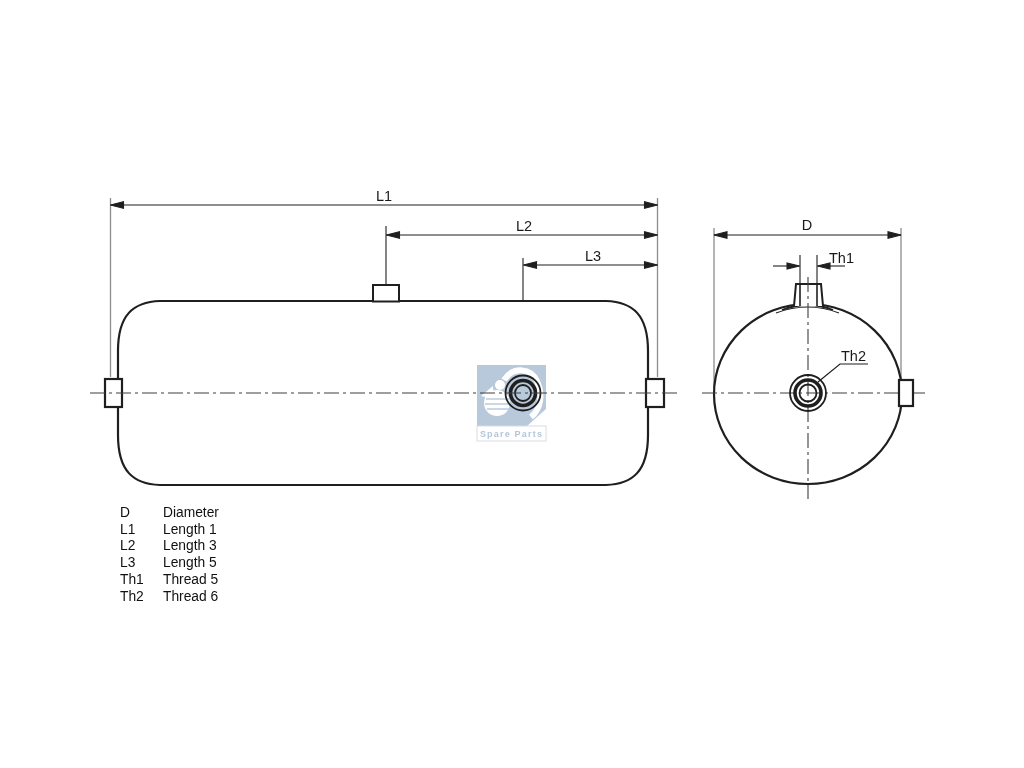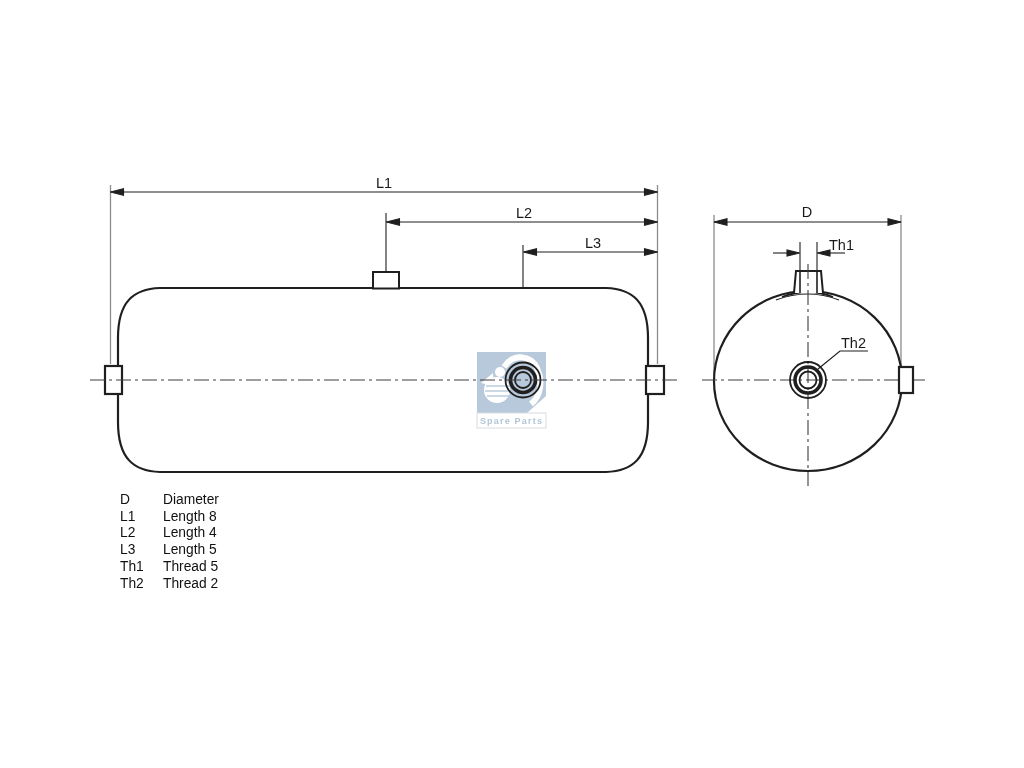--- a/index.html
+++ b/index.html
@@ -1,20 +1,20 @@
 <!DOCTYPE html>
 <html><head>
 <meta charset="utf-8">
 <style>
   html,body{margin:0;padding:0;}
   body{
     width:1024px;height:768px;background:#ffffff;position:relative;overflow:hidden;
     font-family:"Liberation Sans", sans-serif;
   }
-  .stage{position:absolute;left:0;top:0;width:1024px;height:586px;}
+  .stage{position:absolute;left:0;top:13px;width:1024px;height:586px;}
   svg{display:block;}
   svg text{font-family:"Liberation Sans", sans-serif;fill:#1a1a1a;}
   .dim-label{font-size:14.5px;}
   .brand-label{font-size:9px;font-weight:bold;letter-spacing:1.2px;fill:#b3c6d8;}
   .legend{
     position:absolute;left:120px;top:492px;color:#111;
     font-size:13.8px;line-height:16.7px;
   }
   .legend-row{display:flex;}
   .legend-sym{width:43px;flex:0 0 43px;}
@@ -144,32 +144,32 @@
   <text class="dim-label" x="841" y="348" text-anchor="start">Th2</text>
 </svg>
 
 <div class="legend">
   <div class="legend-row">
     <span class="legend-sym">D</span>
     <span class="legend-desc">Diameter</span>
   </div>
   <div class="legend-row">
     <span class="legend-sym">L1</span>
-    <span class="legend-desc">Length 8</span>
+    <span class="legend-desc">Length 1</span>
   </div>
   <div class="legend-row">
     <span class="legend-sym">L2</span>
-    <span class="legend-desc">Length 4</span>
+    <span class="legend-desc">Length 3</span>
   </div>
   <div class="legend-row">
     <span class="legend-sym">L3</span>
     <span class="legend-desc">Length 5</span>
   </div>
   <div class="legend-row">
     <span class="legend-sym">Th1</span>
     <span class="legend-desc">Thread 5</span>
   </div>
   <div class="legend-row">
     <span class="legend-sym">Th2</span>
-    <span class="legend-desc">Thread 2</span>
+    <span class="legend-desc">Thread 6</span>
   </div>
 </div>
 </div>
 
 </body></html>

